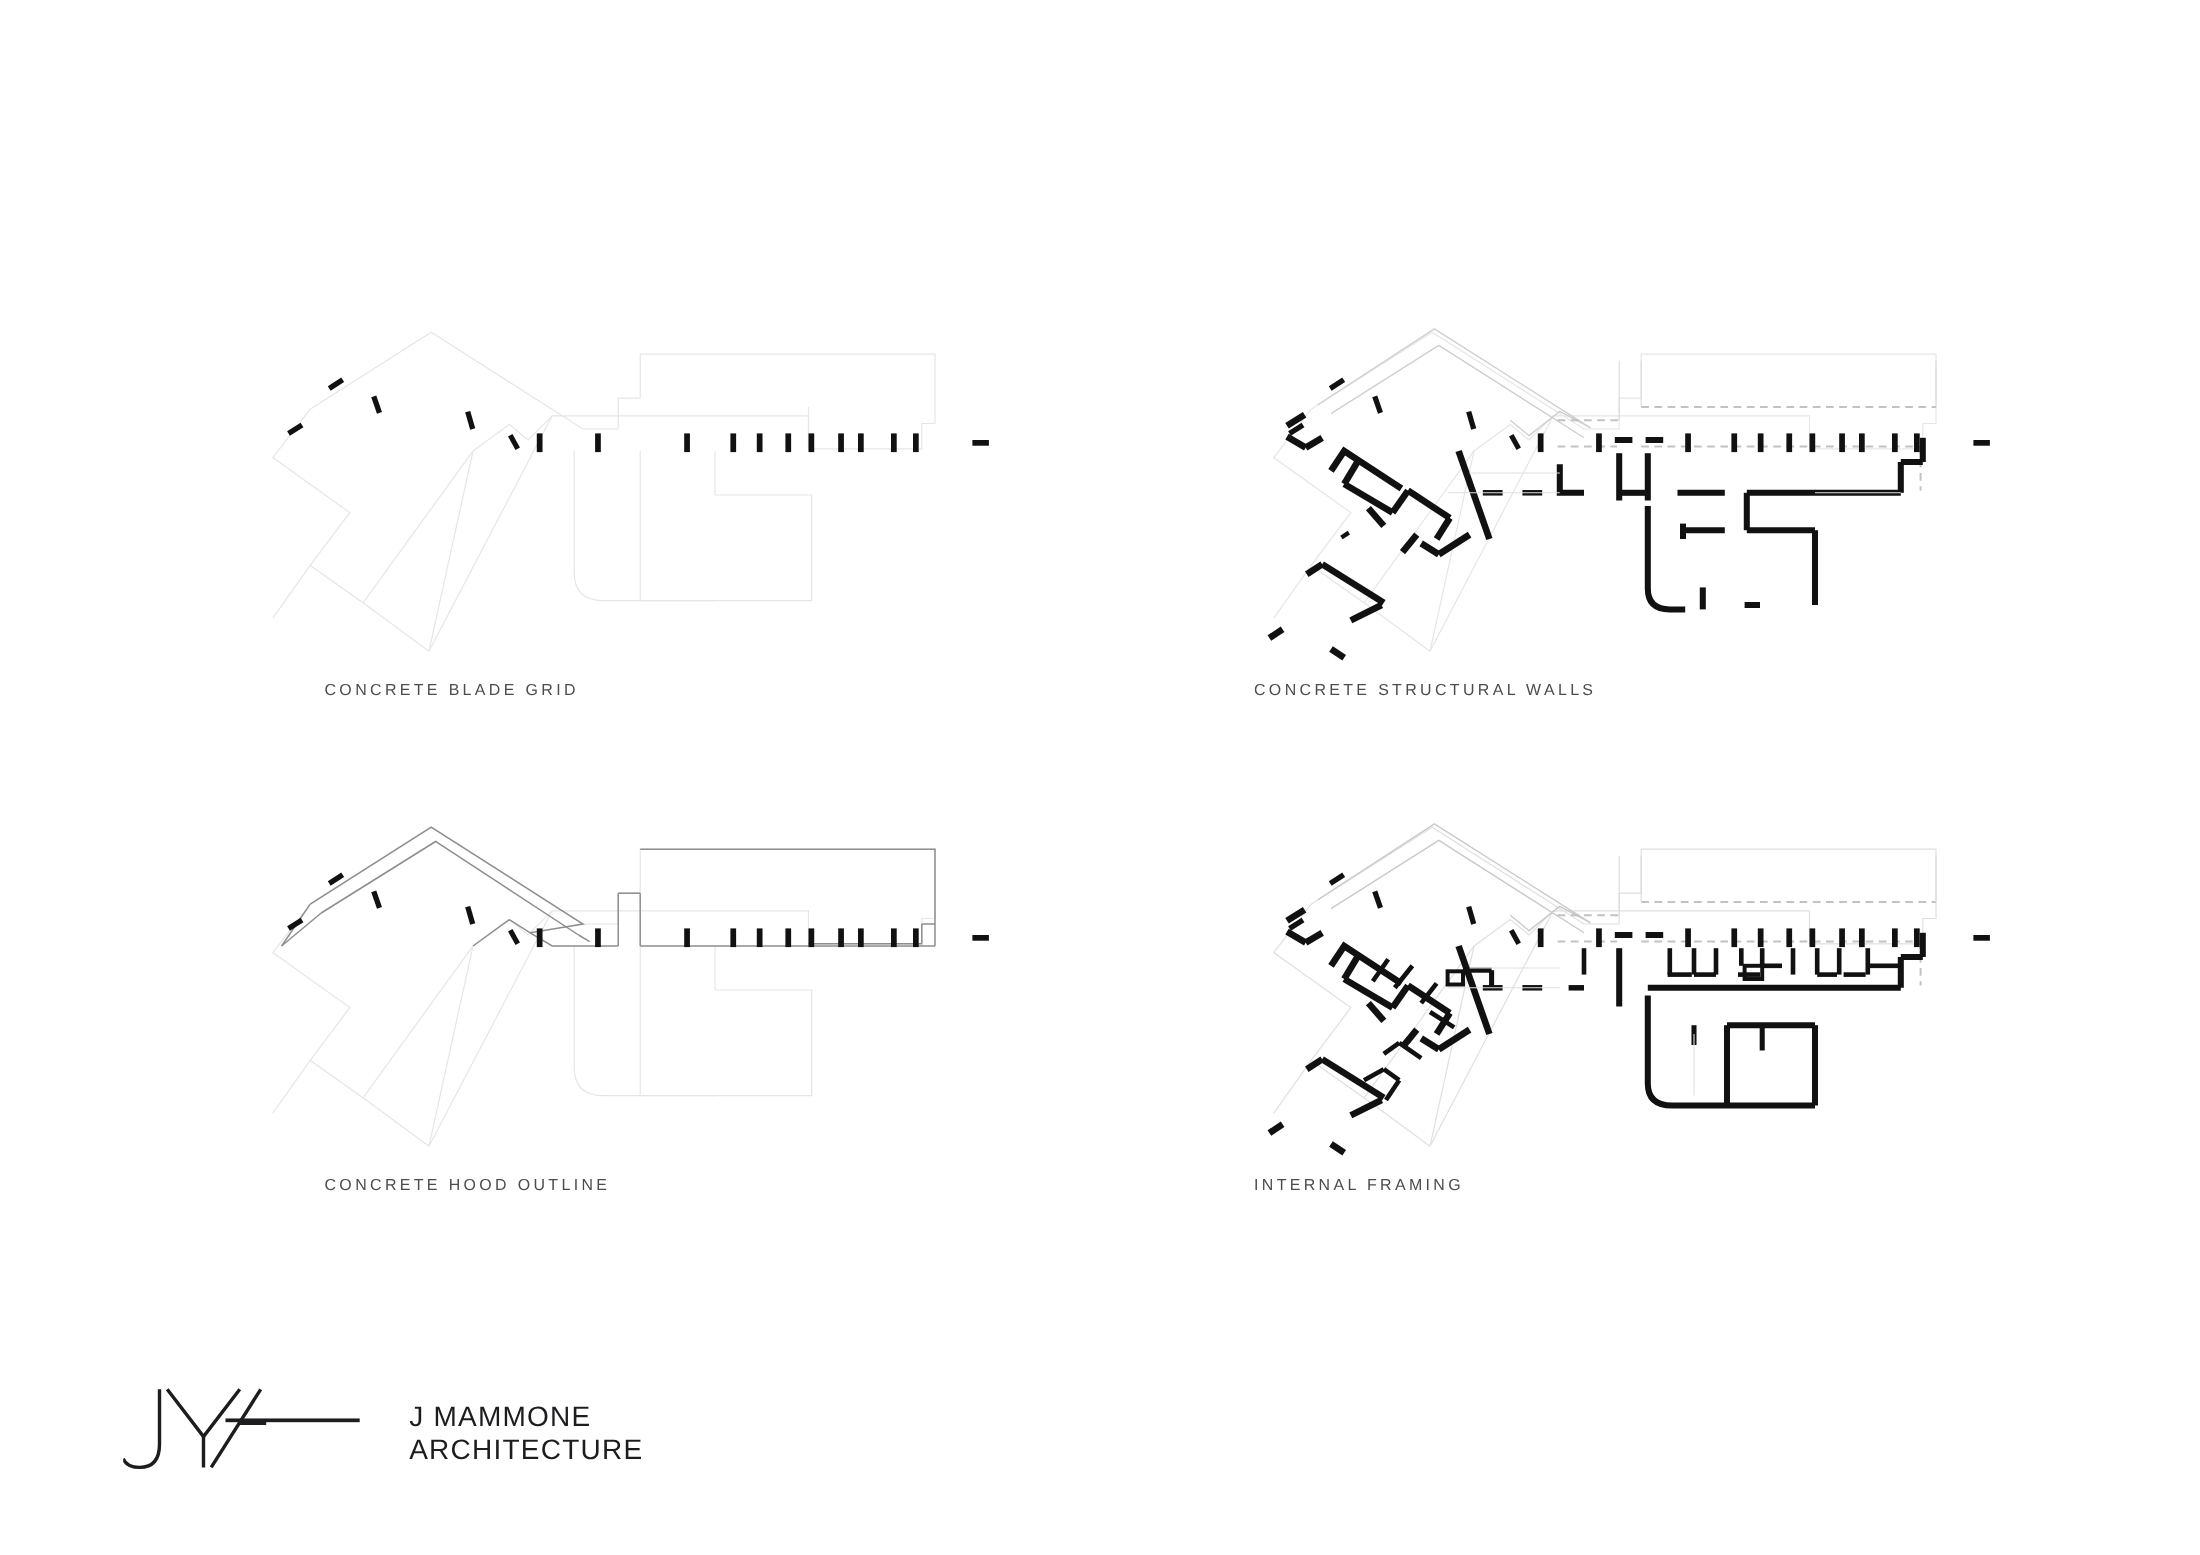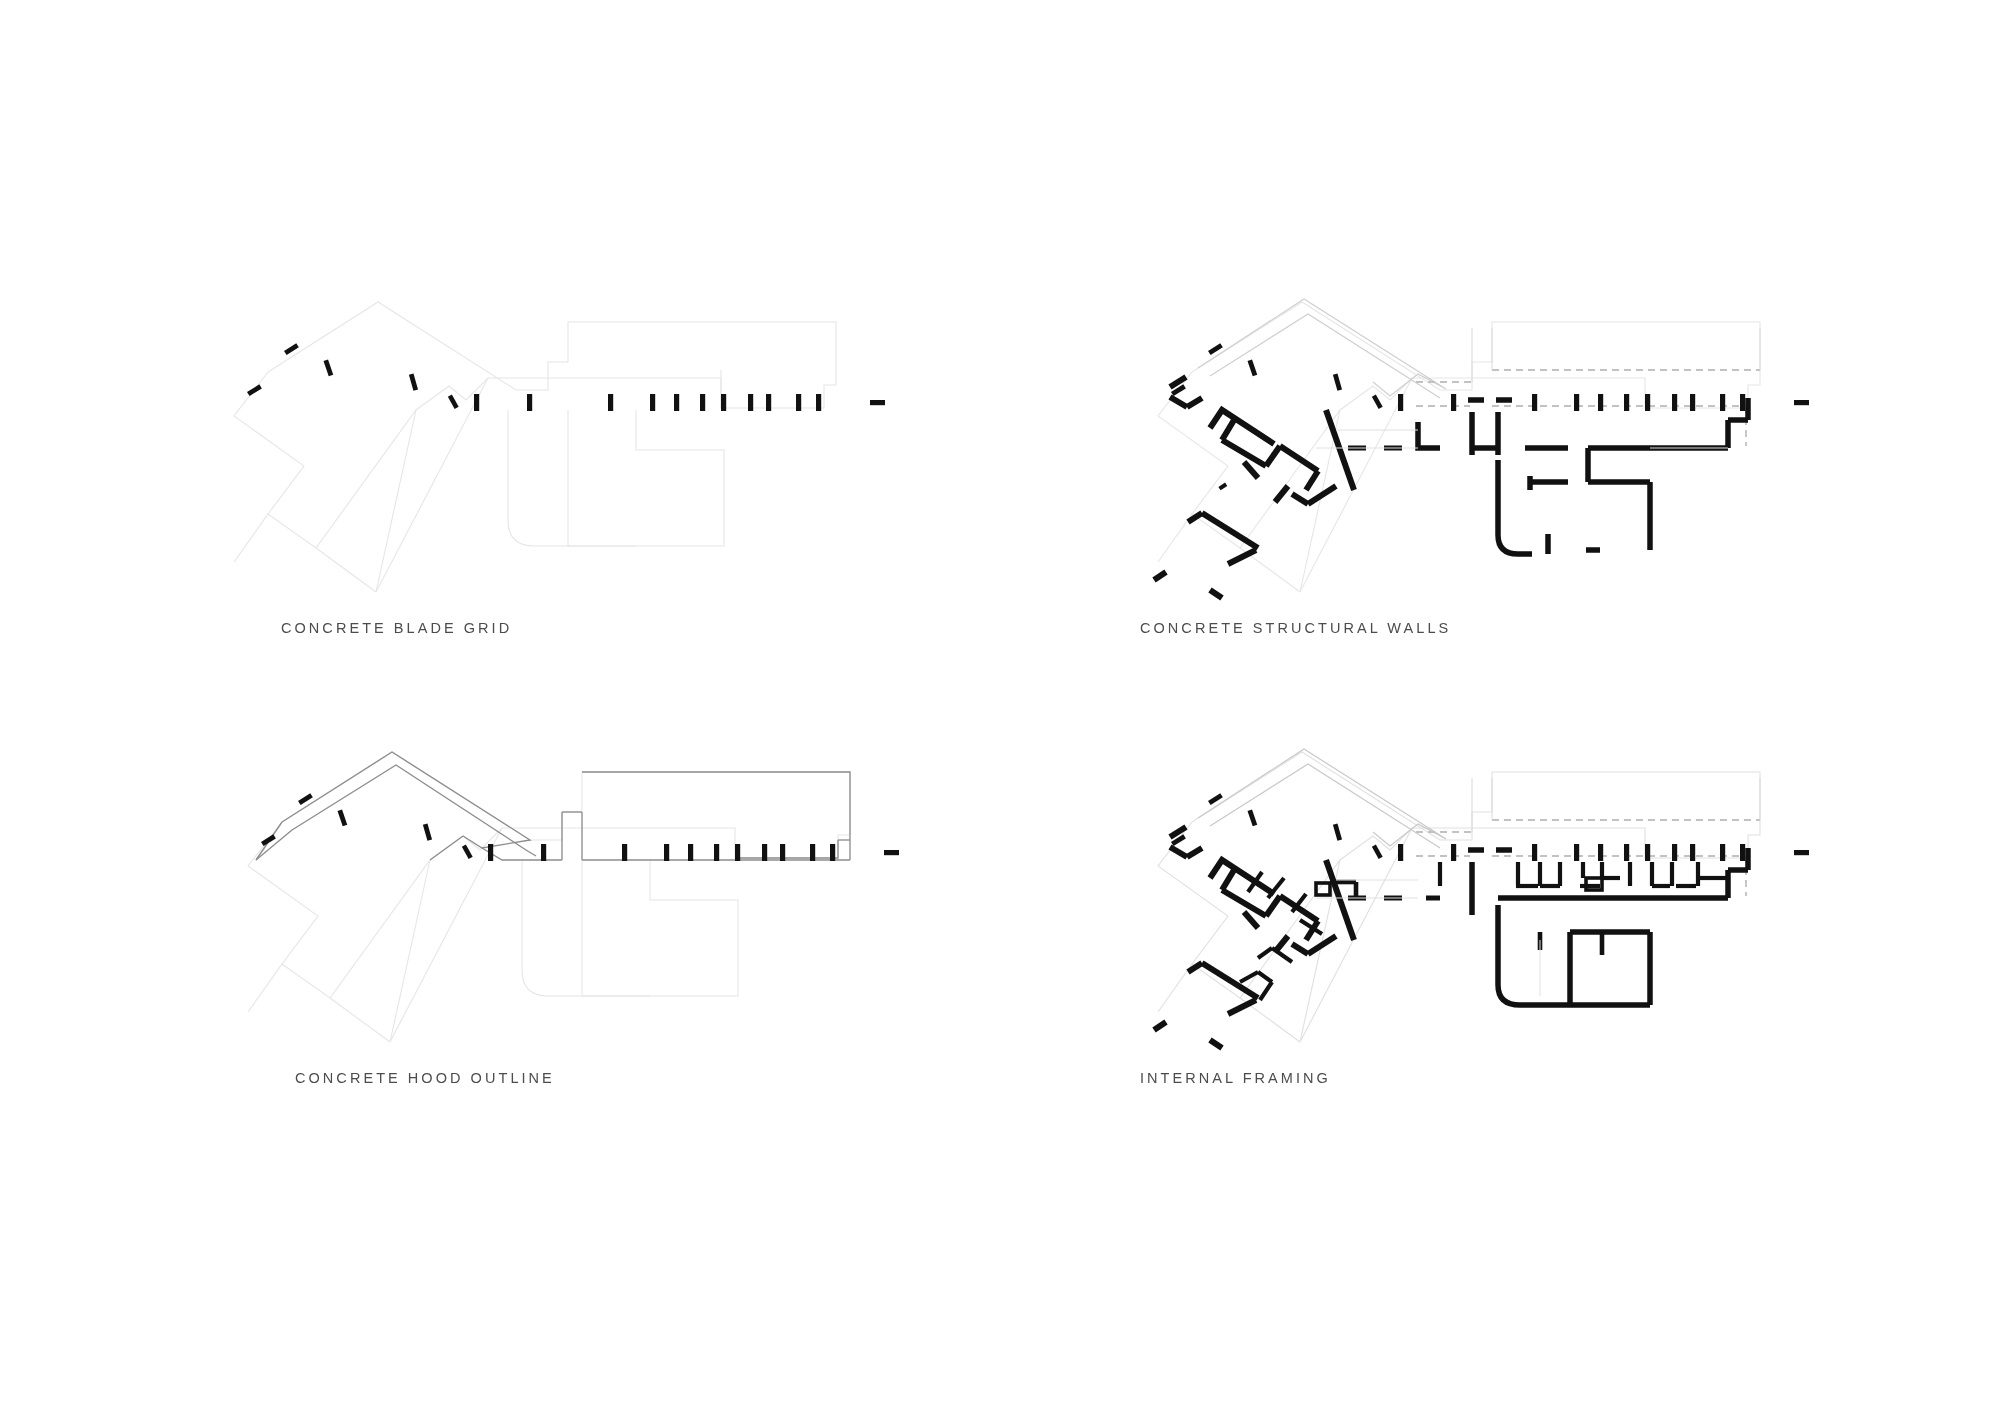--- a/index.html
+++ b/index.html
@@ -29,21 +29,21 @@
     left: 0;
     top: 0;
     width: 2000px;
     height: 1180px;
   }
   .diagram-cell {
     position: absolute;
     width: 900px;
     height: 470px;
   }
-  #cell-0 { left: 216px;  top: 250px; text-align: center; }
+  #cell-0 { left: 230px;  top: 250px; text-align: center; }
   #cell-1 { left: 1140px; top: 250px; }
   #cell-2 { left: 230px;  top: 700px; }
   #cell-3 { left: 1140px; top: 700px; }
 
   .diagram-svg {
     position: absolute;
     left: 0;
     top: 0;
     width: 900px;
     height: 370px;
@@ -474,15 +474,34 @@
           <path d="M 196,180 L 278,180"></path>
           <path d="M 176,198 L 278,198"></path>
           <path d="M 400,240 L 400,296"></path>
         </g>
       </svg>
       <div class="diagram-caption">INTERNAL FRAMING</div>
     </div>
 
   </div>
 
+  <div id="logo-block">
+    <svg id="logo-mark" viewBox="0 0 252 88">
+      <g fill="none" stroke="#1d1d1f" stroke-width="3.1" stroke-linecap="butt" stroke-linejoin="miter">
+
+        <path d="M 33,5 L 33,55 Q 33,76 15,76 Q 3,76 0,68"></path>
+
+        <path d="M 40,5 L 73,48 L 106,5"></path>
+        <path d="M 73,48 L 73,76"></path>
+
+        <path d="M 125,5 L 80,76"></path>
+        <path d="M 105,36 L 130,36"></path>
+      </g>
+      <rect x="93" y="31.5" width="122" height="3.4" fill="#1d1d1f"></rect>
+    </svg>
+    <div id="logo-wordmark">
+      <div class="wordmark-line">J MAMMONE</div>
+      <div class="wordmark-line">ARCHITECTURE</div>
+    </div>
+  </div>
 
 
 </div>
 
 </body></html>

